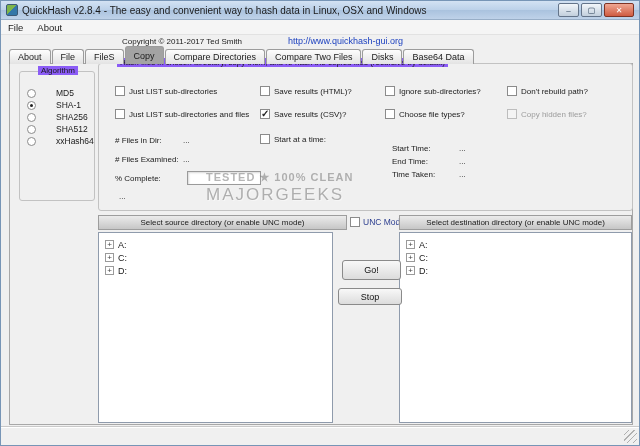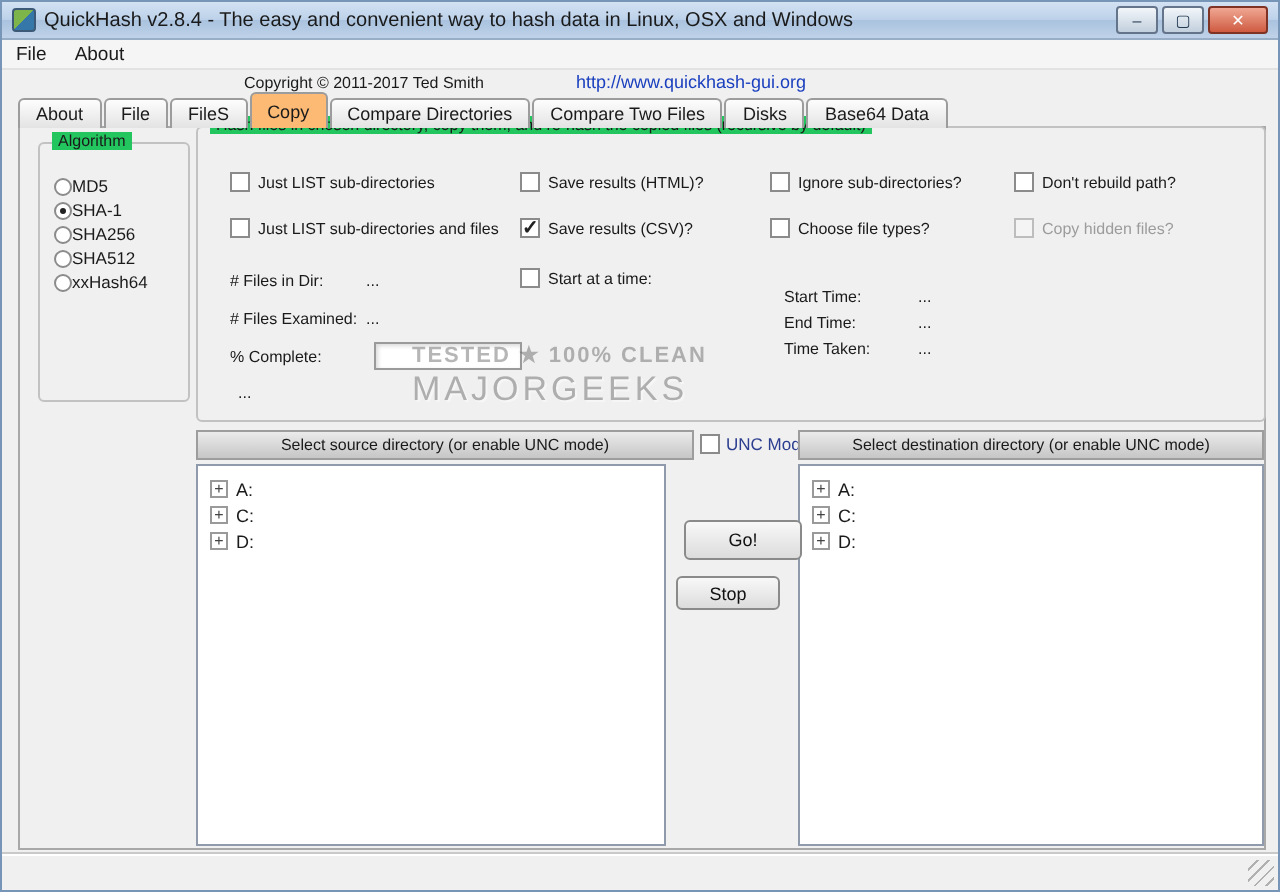--- a/index.html
+++ b/index.html
@@ -31,30 +31,30 @@
   
   .copyright{position:absolute;left:121px;top:36px;font-size:8px;font-weight:normal;white-space:nowrap}
   .weblink{position:absolute;left:287px;top:35px;font-size:9px;font-weight:normal;color:#1a3fbf;
     text-decoration:none;white-space:nowrap;cursor:pointer}
 
   
   .tabstrip{position:absolute;left:8px;top:46px;height:17px;display:flex;align-items:flex-end;font-size:9px;z-index:3}
   .tab{height:15px;display:flex;align-items:center;padding:0 8px;margin-right:1px;white-space:nowrap;
     border:1px solid #9c9c9c;border-bottom:none;border-radius:3px 3px 0 0;
     background:linear-gradient(#fdfdfd,#e3e3e3);cursor:default}
-  .tab.active{height:18px;background:#fdba74;position:relative;z-index:4}
+  .tab.active{height:18px;background:#a3a3a3;position:relative;z-index:4}
 
   .page{position:absolute;left:8px;top:62px;width:624px;height:362px;border:1px solid #a8a8a8;background:#f0f0f0}
 
   
   .groupbox{position:absolute;border:1px solid #c2c2c2;border-radius:3px}
-  .legend{position:absolute;top:-6px;left:6px;background:#22c55e;padding:0 3px;font-size:8px;white-space:nowrap}
+  .legend{position:absolute;top:-6px;left:18px;background:#8b5cf6;padding:0 3px;font-size:8px;white-space:nowrap}
 
   .algorithm-box{left:18px;top:70px;width:76px;height:130px}
-  .radio-row{position:absolute;left:7px;display:flex;align-items:center;gap:0;font-size:8.5px;height:10px;
+  .radio-row{position:absolute;left:7px;display:flex;align-items:center;gap:20px;font-size:8.5px;height:10px;
     white-space:nowrap;cursor:default}
   .radio{width:9px;height:9px;border:1px solid #8b8b8b;border-radius:50%;background:#fff;position:relative;flex:none}
   .radio.selected::after{content:"";position:absolute;left:2px;top:2px;width:3px;height:3px;border-radius:50%;background:#222}
 
   .main-box{left:97px;top:62px;width:535px;height:148px}
   .cb-row{position:absolute;display:flex;gap:4px;align-items:center;font-size:8px;white-space:nowrap;cursor:default}
   .cb{width:10px;height:10px;border:1px solid #8b8b8b;background:#fff;flex:none;position:relative}
   .cb.checked::after{content:"✓";position:absolute;left:0;top:-2px;font-size:10px;font-weight:bold;color:#222}
   .cb.disabled{border-color:#bdbdbd;background:#f4f4f4}
   .disabled-label{color:#9c9c9c}
@@ -75,21 +75,21 @@
   .src-tree{left:97px;width:235px}
   .dst-tree{left:398px;width:233px}
   .tree-item{position:absolute;left:6px;display:flex;gap:4px;align-items:center;font-size:9px;height:11px;cursor:default}
   .expander{width:9px;height:9px;border:1px solid #9a9a9a;background:#fff;flex:none;
     display:flex;align-items:center;justify-content:center;font-size:8px;line-height:1;color:#444}
   .expander::before{content:"+"}
 
   .btn{position:absolute;font-family:inherit;font-size:9px;color:#111;
     background:linear-gradient(#f8f8f8,#dcdcdc);border:1px solid #8a8a8a;border-radius:3px;cursor:pointer}
   .btn-go{left:341px;top:259px;width:59px;height:20px}
-  .btn-stop{left:337px;top:287px;width:52px;height:17px}
+  .btn-stop{left:337px;top:287px;width:64px;height:17px}
 
   .statusbar{position:absolute;left:0;right:0;bottom:0;height:19px;background:#f0f0f0;
     border-top:1px solid #c9c9c9;box-shadow:inset 0 1px 0 #fff}
   .grip{position:absolute;right:2px;bottom:2px;width:13px;height:13px;
     background:repeating-linear-gradient(135deg,transparent 0 3px,#b0b0b0 3px 4px)}
 
   .watermark{position:absolute;left:205px;top:170px;width:212px;text-align:left;
     color:#5f5f5f;opacity:.45;z-index:5;pointer-events:none}
   .wm1{font-size:11px;font-weight:bold;letter-spacing:1px;white-space:nowrap}
   .wm2{font-size:17px;font-weight:normal;letter-spacing:2px;margin-top:1px;text-shadow:1px 1px 0 #fff;white-space:nowrap}

